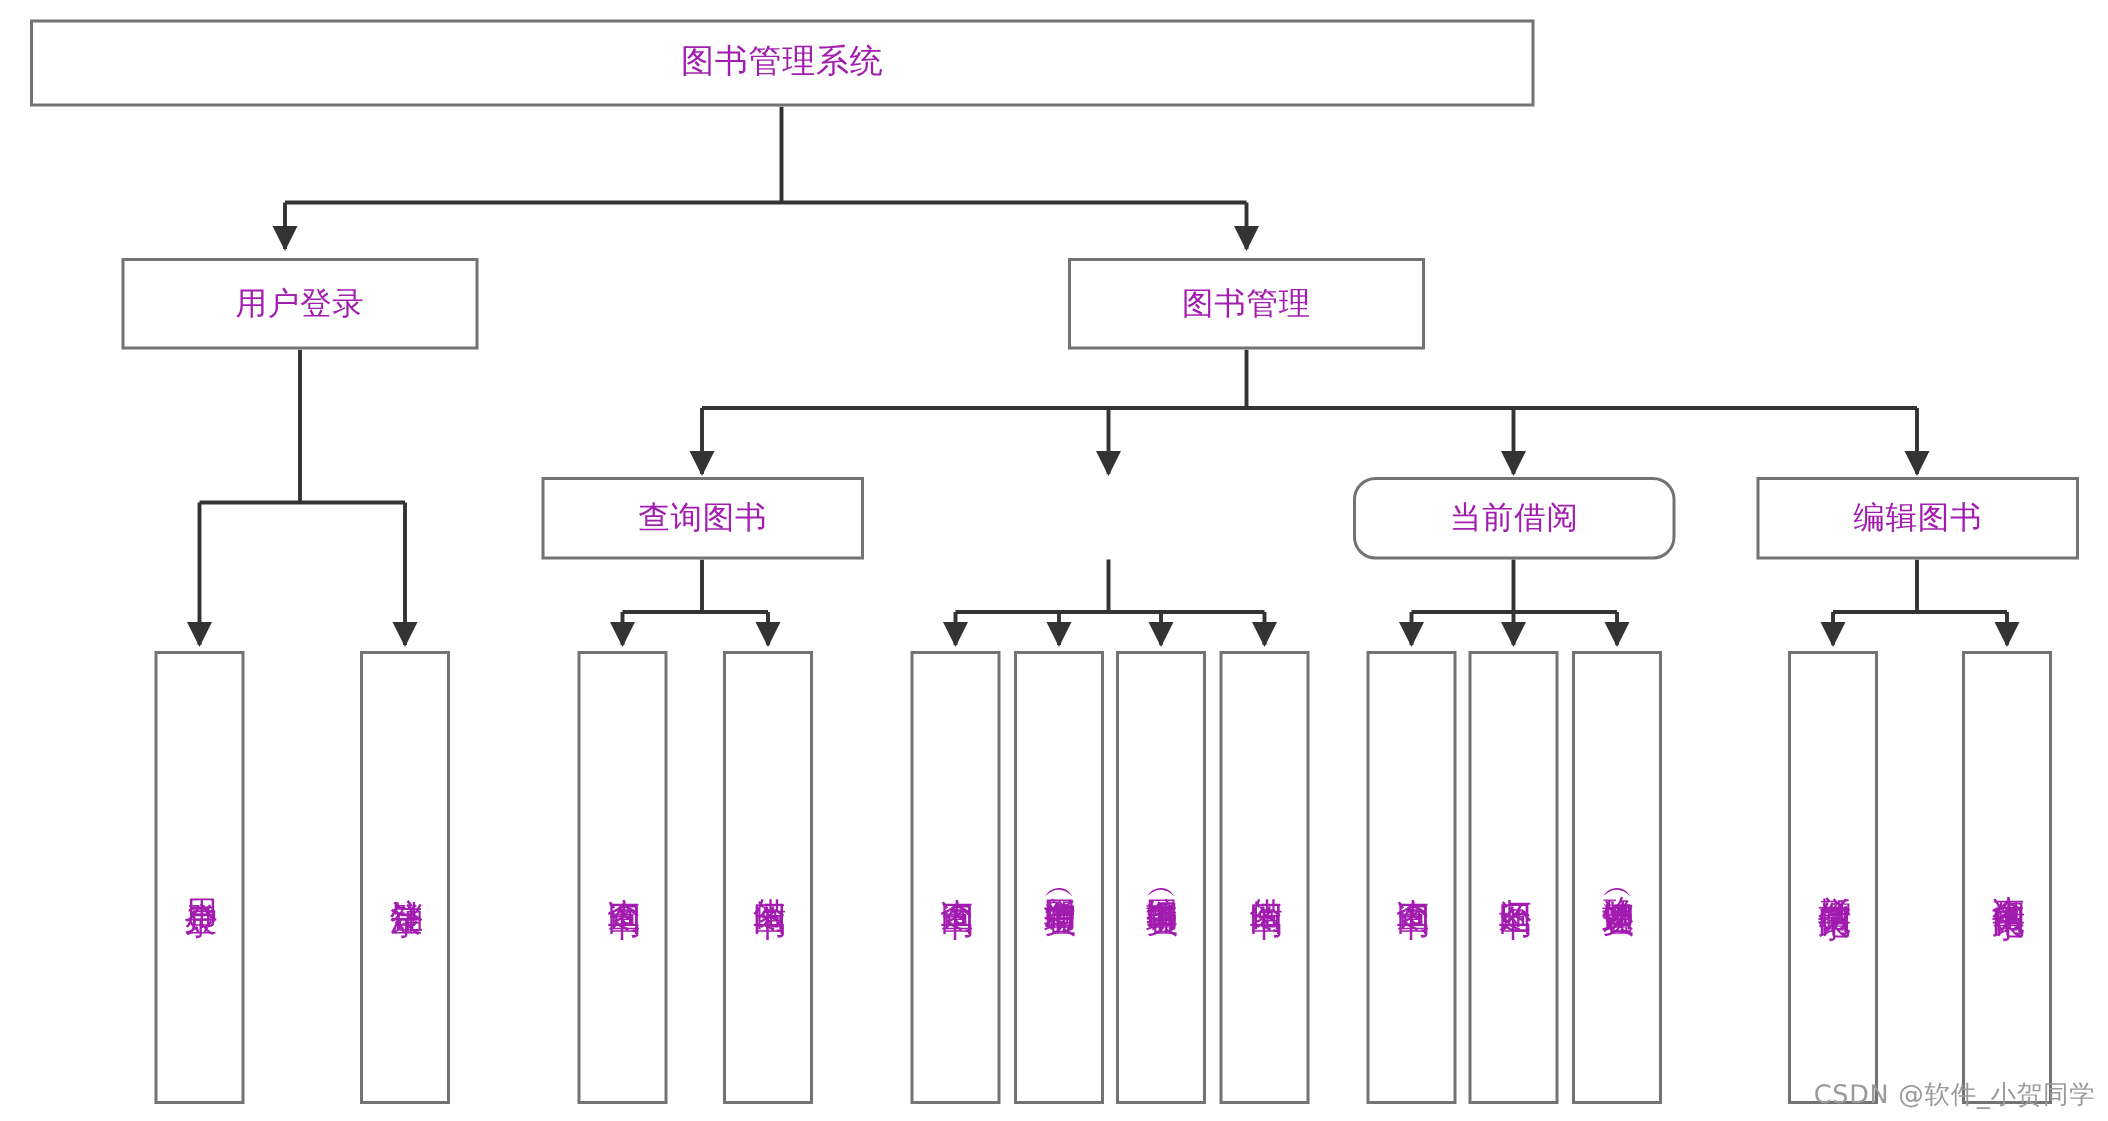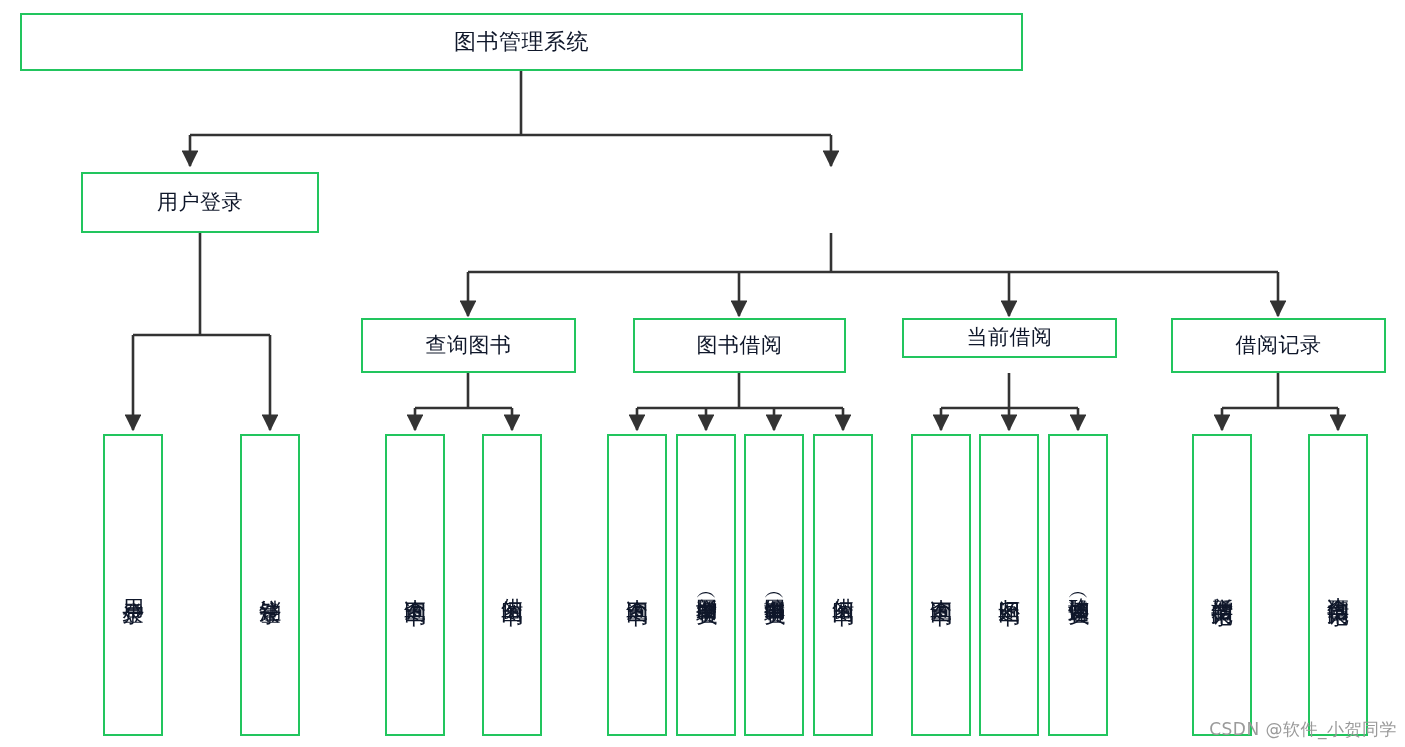--- a/index.html
+++ b/index.html
@@ -23,25 +23,25 @@
     left: 0;
     top: 0;
     width: 1405px;
     height: 747px;
     pointer-events: none;
   }
   .node {
     position: absolute;
     box-sizing: border-box;
     background: #ffffff;
-    border: 2px solid #22c55e;
+    border: 2px solid #737373;
     display: flex;
     align-items: center;
     justify-content: center;
-    color: #0f172a;
+    color: #a21caf;
     z-index: 2;
   }
   .node-label {
     display: block;
     text-align: center;
     line-height: 1.12;
   }
   
   .node.horiz .node-label {
     writing-mode: horizontal-tb;
@@ -136,32 +136,32 @@
     </g>
   </svg>
 
   <div class="node horiz root" style="left:20px; top:13px; width:1003px; height:58px;">
     <span class="node-label">图书管理系统</span>
   </div>
 
   <div class="node horiz" style="left:81px; top:172px; width:238px; height:61px;">
     <span class="node-label">用户登录</span>
   </div>
+  <div class="node horiz" style="left:712px; top:172px; width:238px; height:61px;">
+    <span class="node-label">图书管理</span>
+  </div>
 
   <div class="node horiz" style="left:361px; top:318px; width:215px; height:55px;">
     <span class="node-label">查询图书</span>
   </div>
-  <div class="node horiz" style="left:633px; top:318px; width:213px; height:55px;">
-    <span class="node-label">图书借阅</span>
-  </div>
-  <div class="node horiz" style="left:902px; top:318px; width:215px; height:40px;">
+  <div class="node horiz" style="left:902px; top:318px; width:215px; height:55px;border-radius:15px;">
     <span class="node-label">当前借阅</span>
   </div>
   <div class="node horiz" style="left:1171px; top:318px; width:215px; height:55px;">
-    <span class="node-label">借阅记录</span>
+    <span class="node-label">编辑图书</span>
   </div>
 
   <div class="node vert" style="left:103px; top:434px; width:60px; height:302px;">
     <span class="node-label">用户登录</span>
   </div>
   <div class="node vert" style="left:240px; top:434px; width:60px; height:302px;">
     <span class="node-label">注销登录</span>
   </div>
 
   <div class="node vert" style="left:385px; top:434px; width:60px; height:302px;">

